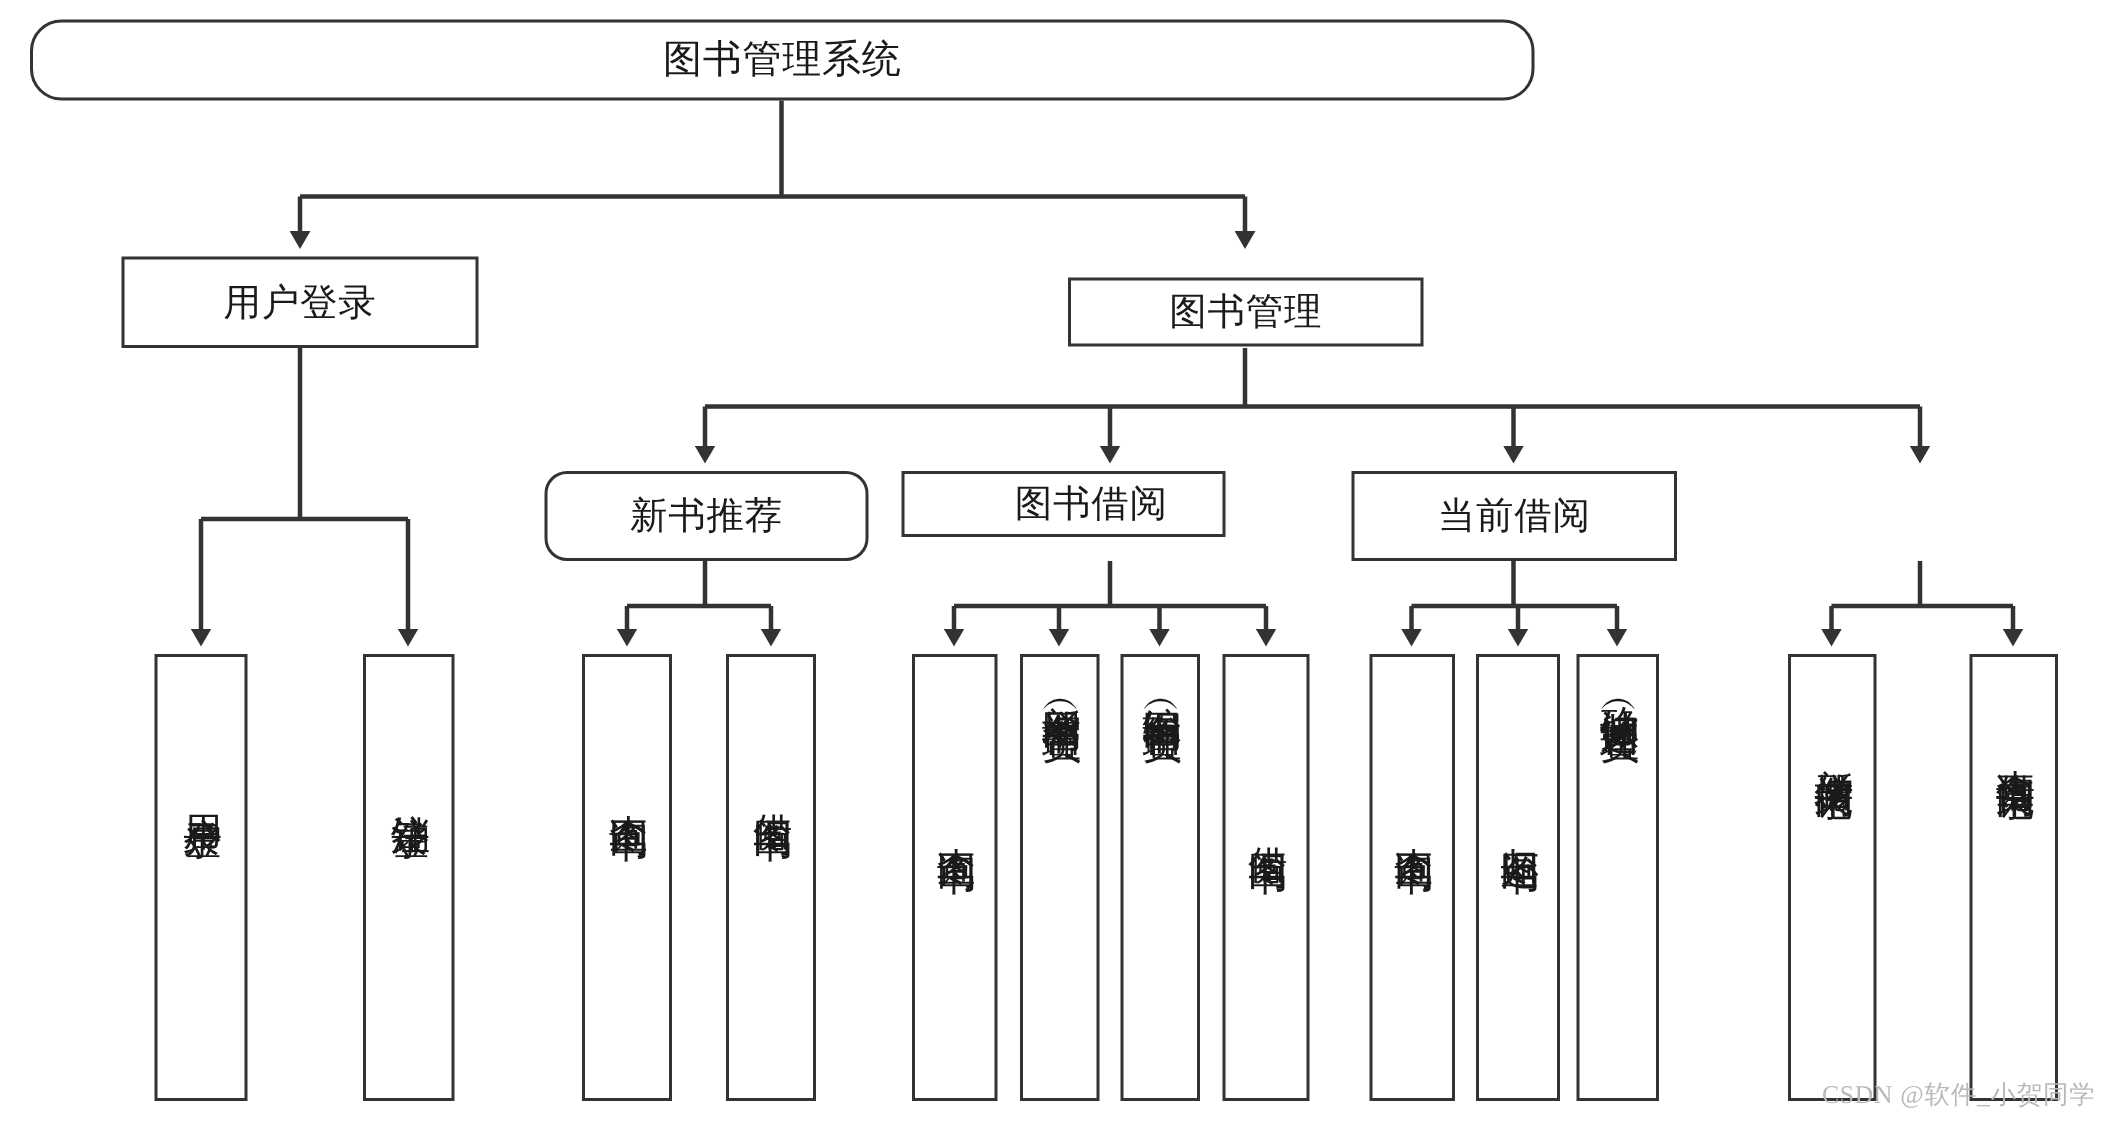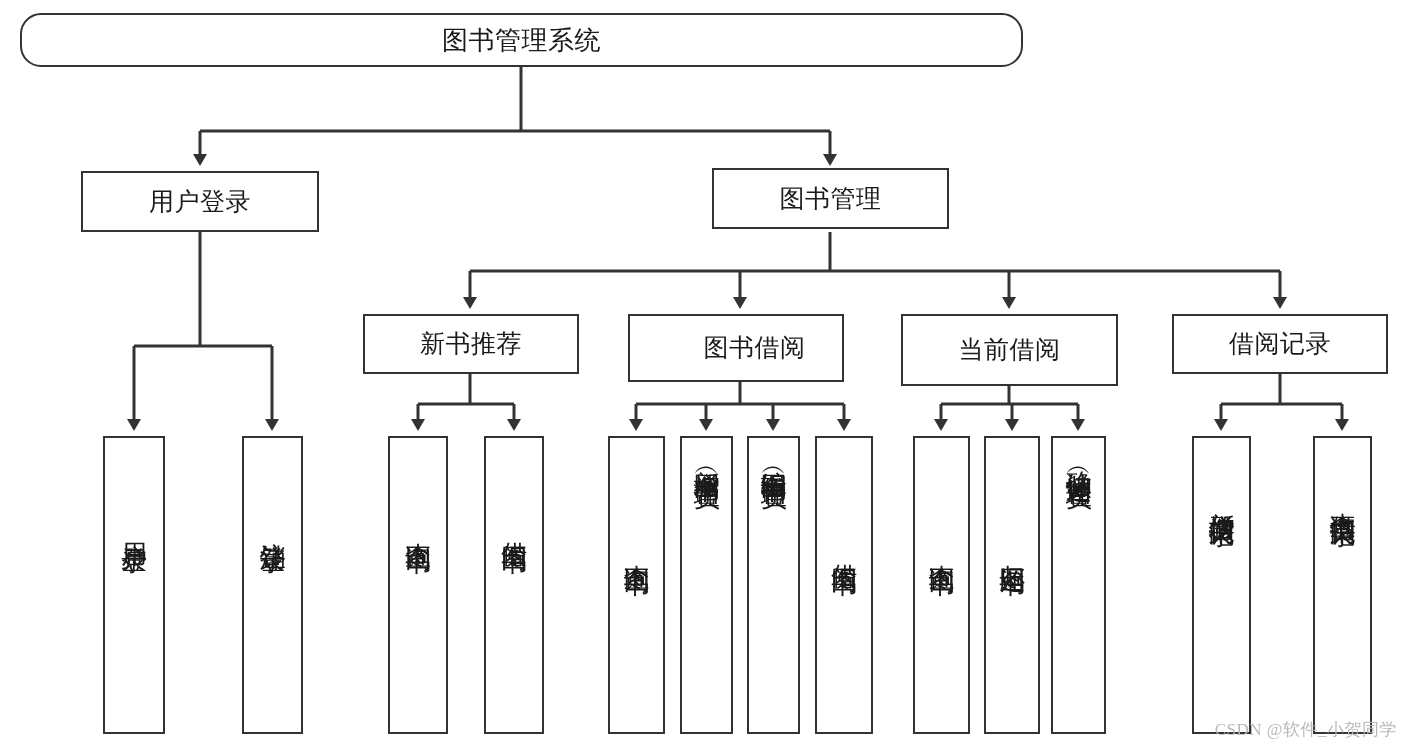--- a/index.html
+++ b/index.html
@@ -138,35 +138,32 @@
     </g>
   </svg>
 
   <div class="node horiz root" style="left:20px; top:13px; width:1003px; height:54px;border-radius:21px;">
     <span class="label">图书管理系统</span>
   </div>
 
   <div class="node horiz" style="left:81px; top:171px; width:238px; height:61px;">
     <span class="label">用户登录</span>
   </div>
-  <div class="node horiz" style="left:712px; top:168px; width:237px; height:61px;">
+  <div class="node horiz" style="left:712px; top:185px; width:237px; height:46px;">
     <span class="label">图书管理</span>
   </div>
 
-  <div class="node horiz" style="left:363px; top:314px; width:216px; height:60px;">
+  <div class="node horiz" style="left:363px; top:314px; width:216px; height:60px;border-radius:15px;">
     <span class="label">新书推荐</span>
   </div>
-  <div class="node horiz" style="left:628px; top:314px; width:216px; height:68px;padding-left:37px;">
+  <div class="node horiz" style="left:601px; top:314px; width:216px; height:44px;padding-left:37px;">
     <span class="label">图书借阅</span>
   </div>
-  <div class="node horiz" style="left:901px; top:314px; width:217px; height:72px;">
+  <div class="node horiz" style="left:901px; top:314px; width:217px; height:60px;">
     <span class="label">当前借阅</span>
-  </div>
-  <div class="node horiz" style="left:1172px; top:314px; width:216px; height:60px;">
-    <span class="label">借阅记录</span>
   </div>
 
   <div class="node vert mid" style="left:103px; top:436px; width:62px; height:298px;">
     <span class="label">用户登录</span>
   </div>
   <div class="node vert mid" style="left:242px; top:436px; width:61px; height:298px;">
     <span class="label">注销登录</span>
   </div>
 
   <div class="node vert mid" style="left:388px; top:436px; width:60px; height:298px;">

